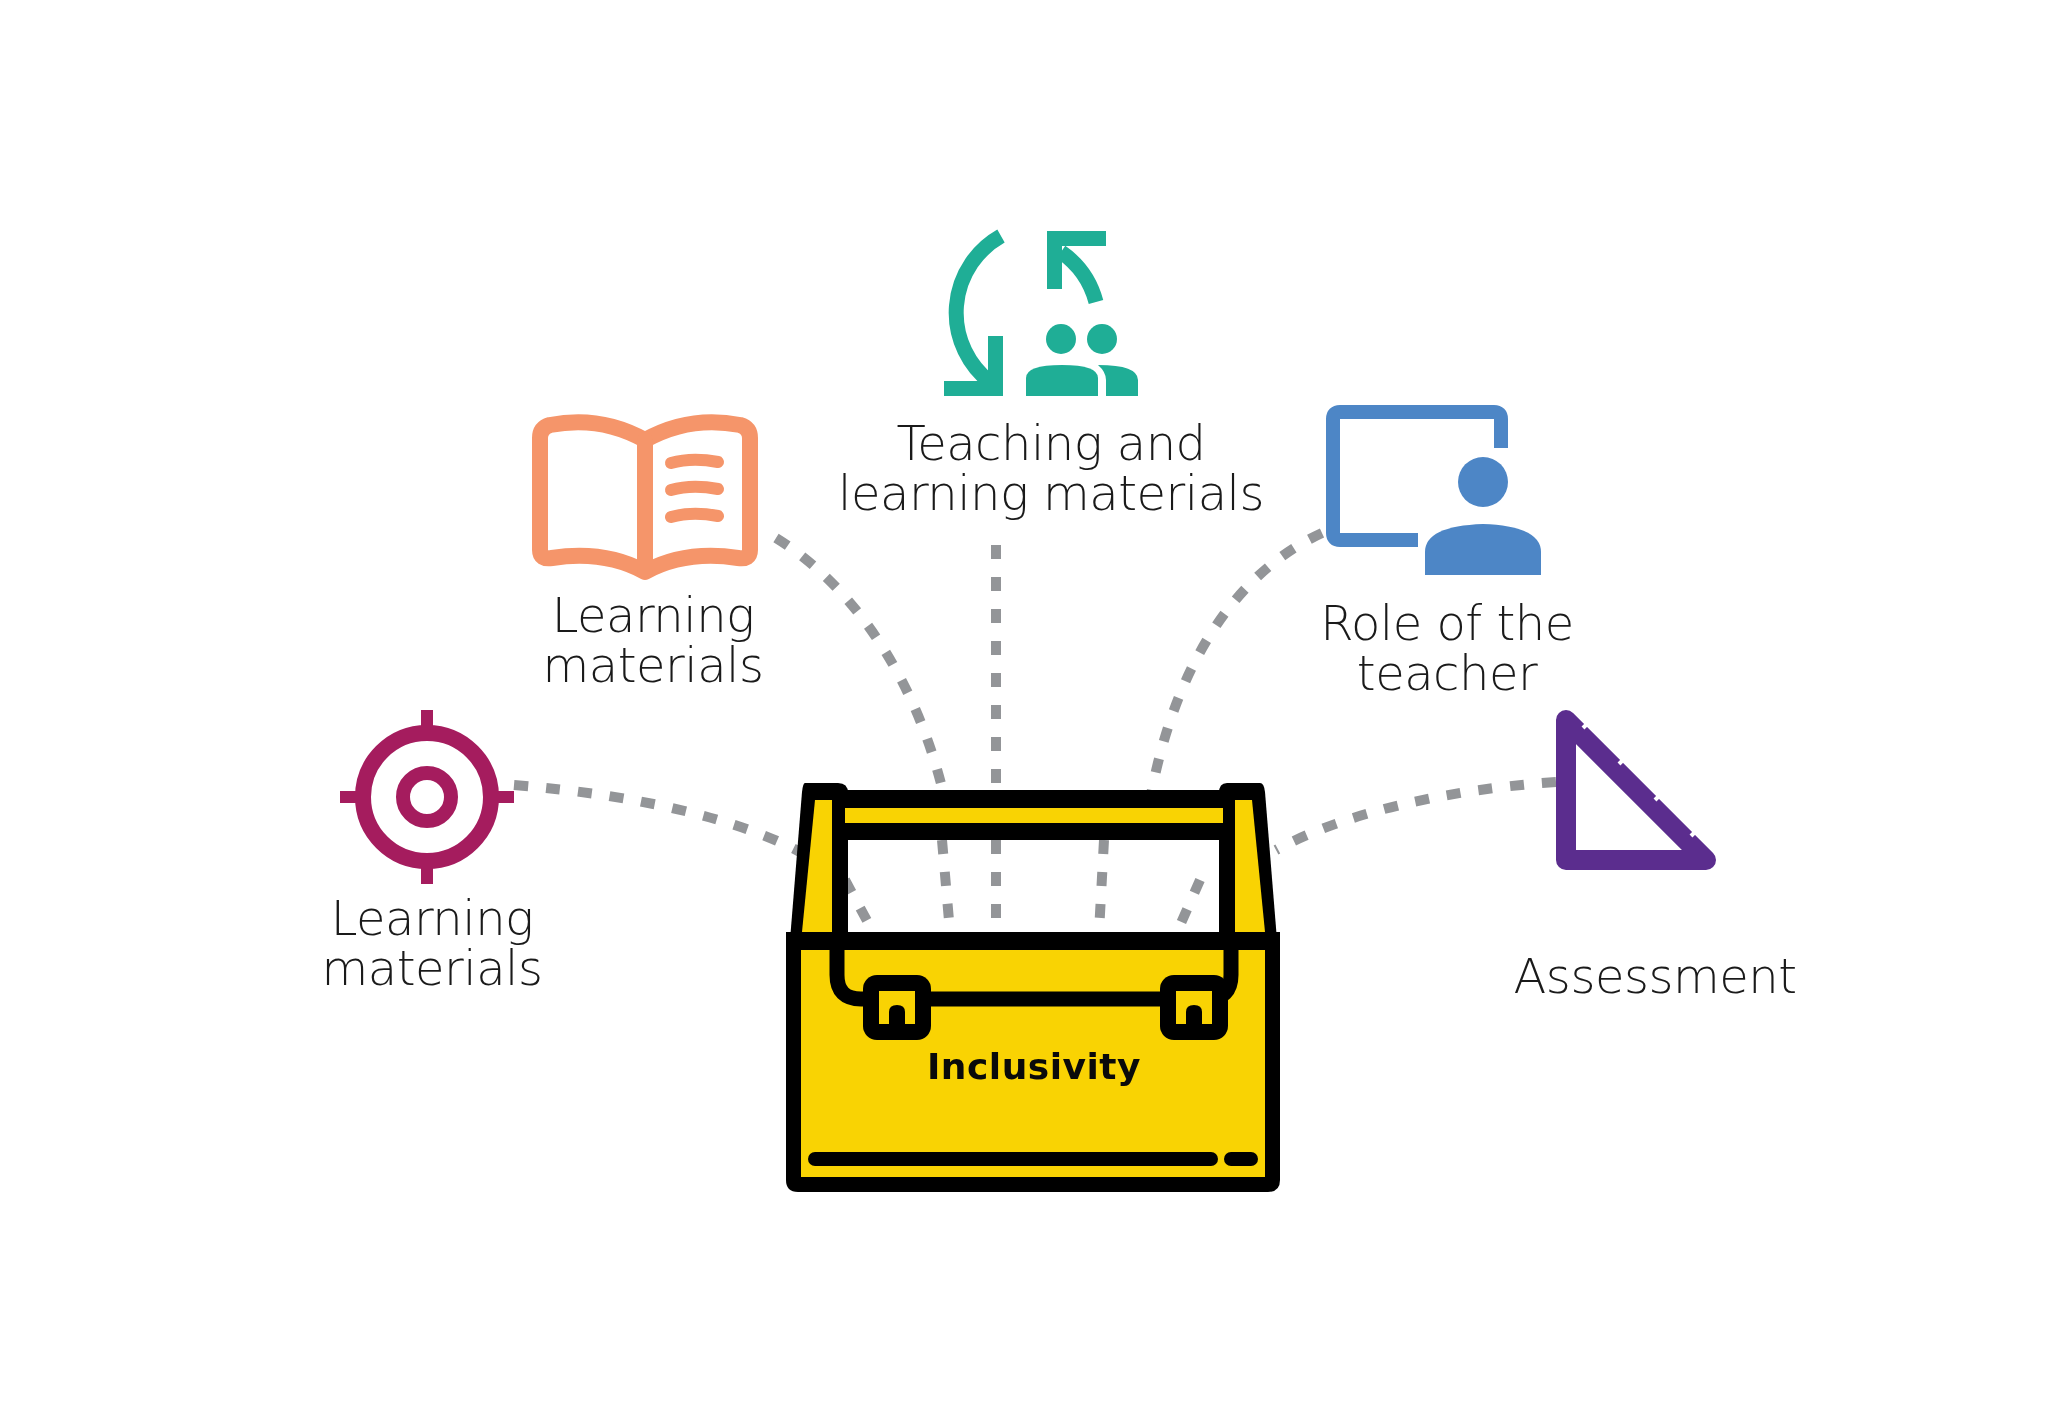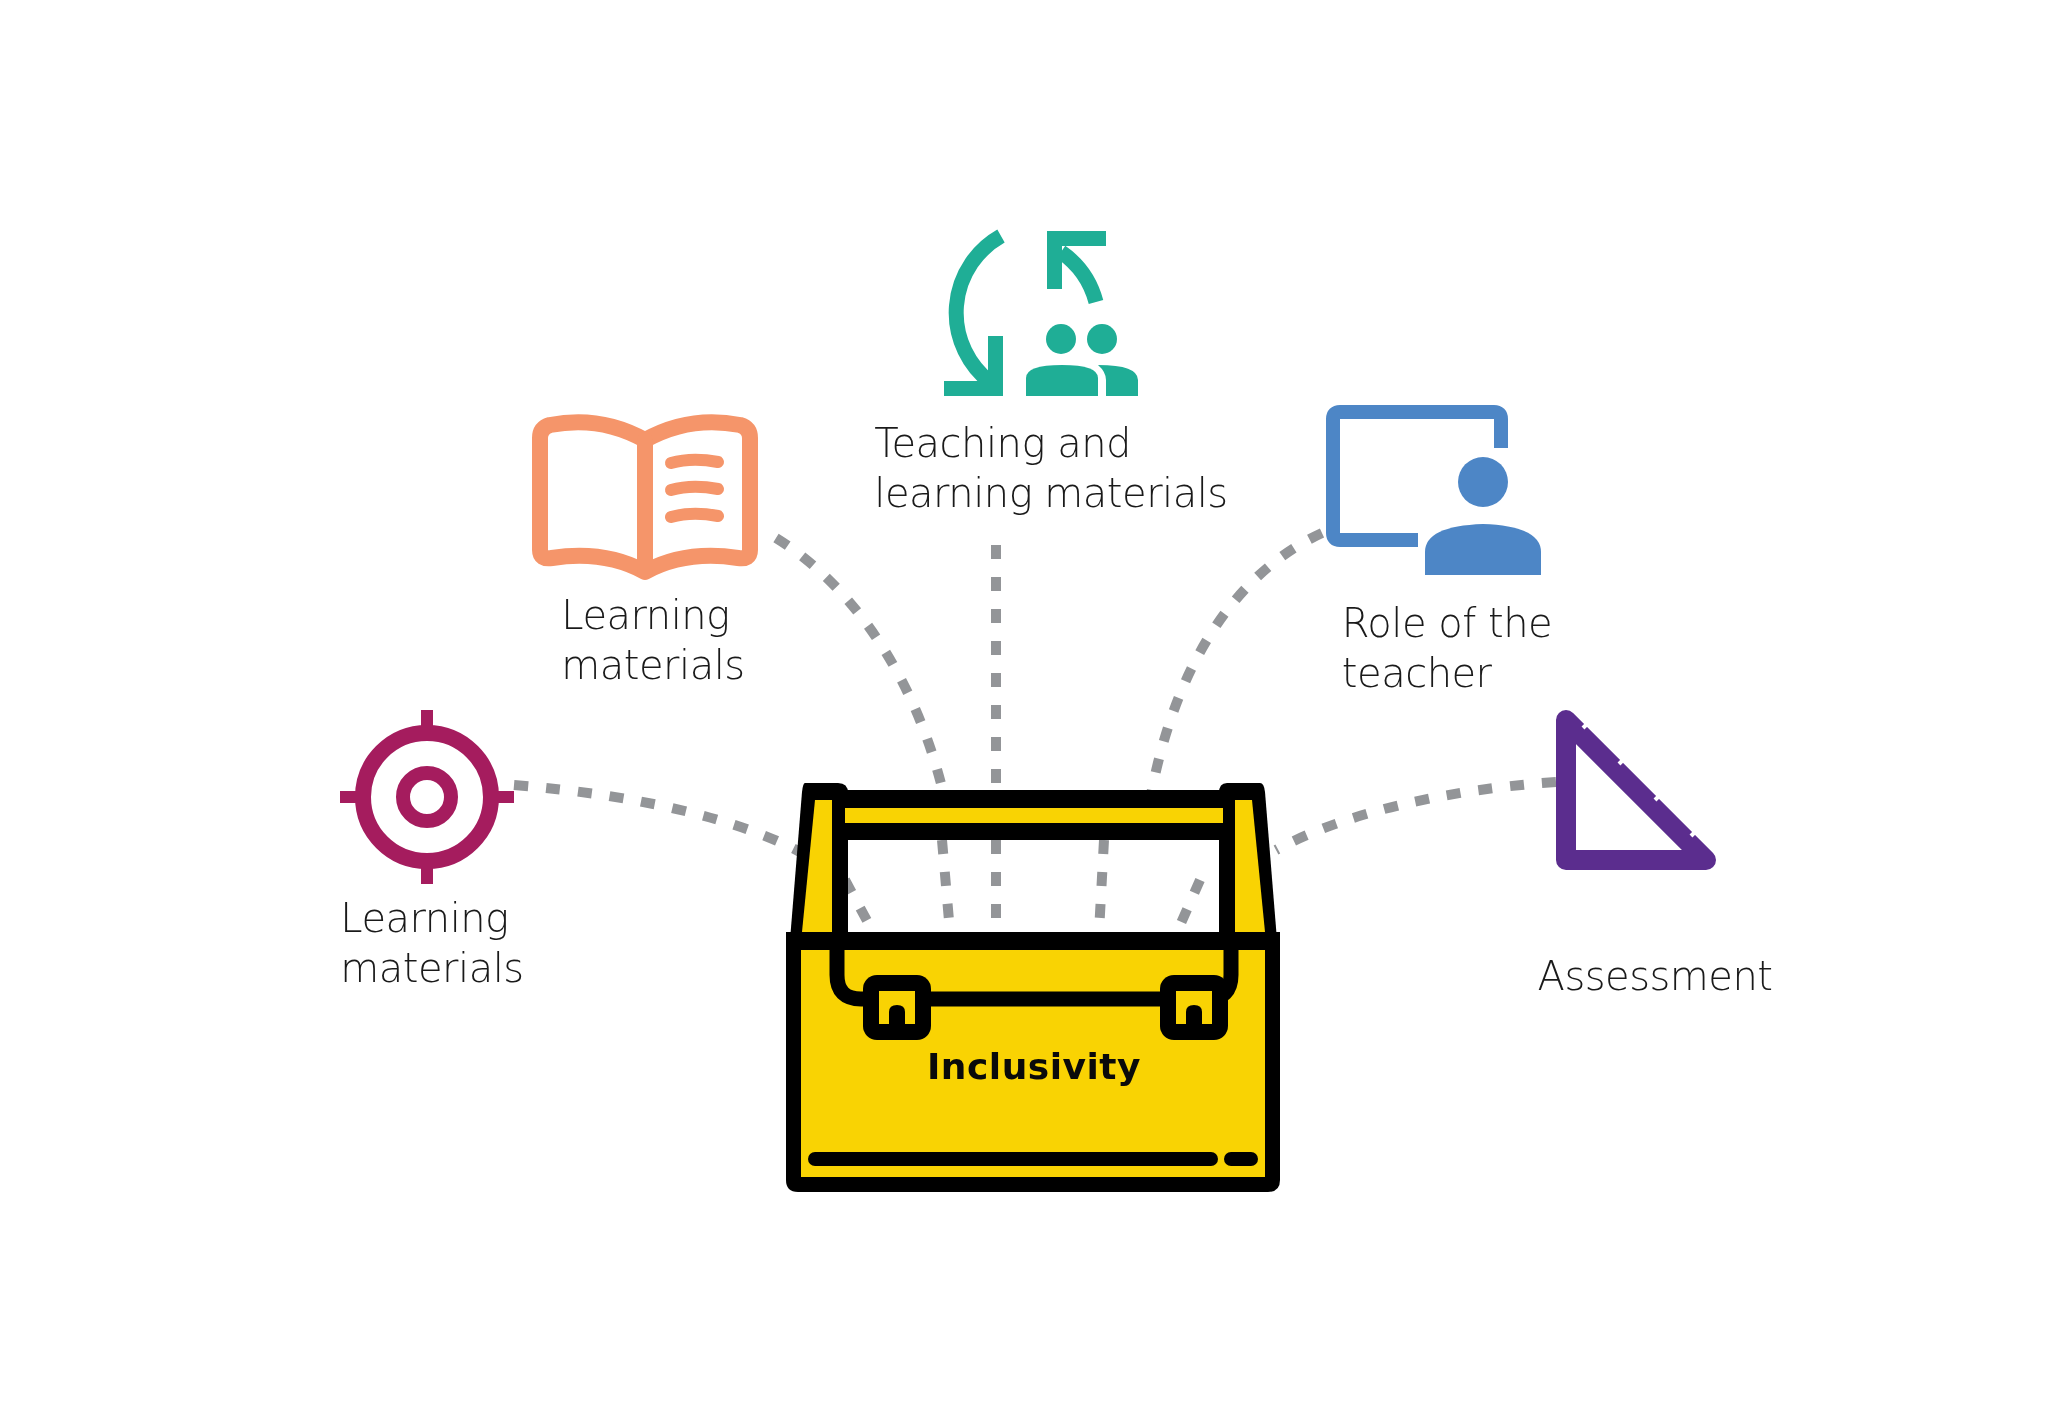--- a/index.html
+++ b/index.html
@@ -1,21 +1,21 @@
 <!DOCTYPE html>
 <html><head>
 <meta charset="utf-8">
 <style>
   html, body { margin: 0; padding: 0; background: #ffffff; }
   body { width: 2050px; height: 1410px; position: relative; overflow: hidden;
          font-family: "Liberation Sans", "DejaVu Sans", sans-serif; }
   #canvas { position: absolute; left: 0; top: 0; width: 2050px; height: 1410px; }
-  .label { position: absolute; color: #1a1a1a;
+  .label { position: absolute; text-align: center; color: #1a1a1a;
            font-family: "DejaVu Sans", "Liberation Sans", sans-serif;
-           font-weight: 200; font-size: 40px; line-height: 50px;
+           font-weight: 200; font-size: 48px; line-height: 50px;
            letter-spacing: -0.5px; white-space: nowrap; transform: translateX(-50%); }
   .label span { display: block; }
   .box-title { position: absolute; left: 1034px; top: 1040px; transform: translateX(-50%);
                text-align: center; font-family: "DejaVu Sans", "Liberation Sans", sans-serif;
                font-weight: bold; font-size: 36px; line-height: 54px; color: #0a0a0a;
                letter-spacing: 0.5px; white-space: nowrap; }
   .box-title span { display: block; }
 </style>
 </head>
 <body>

